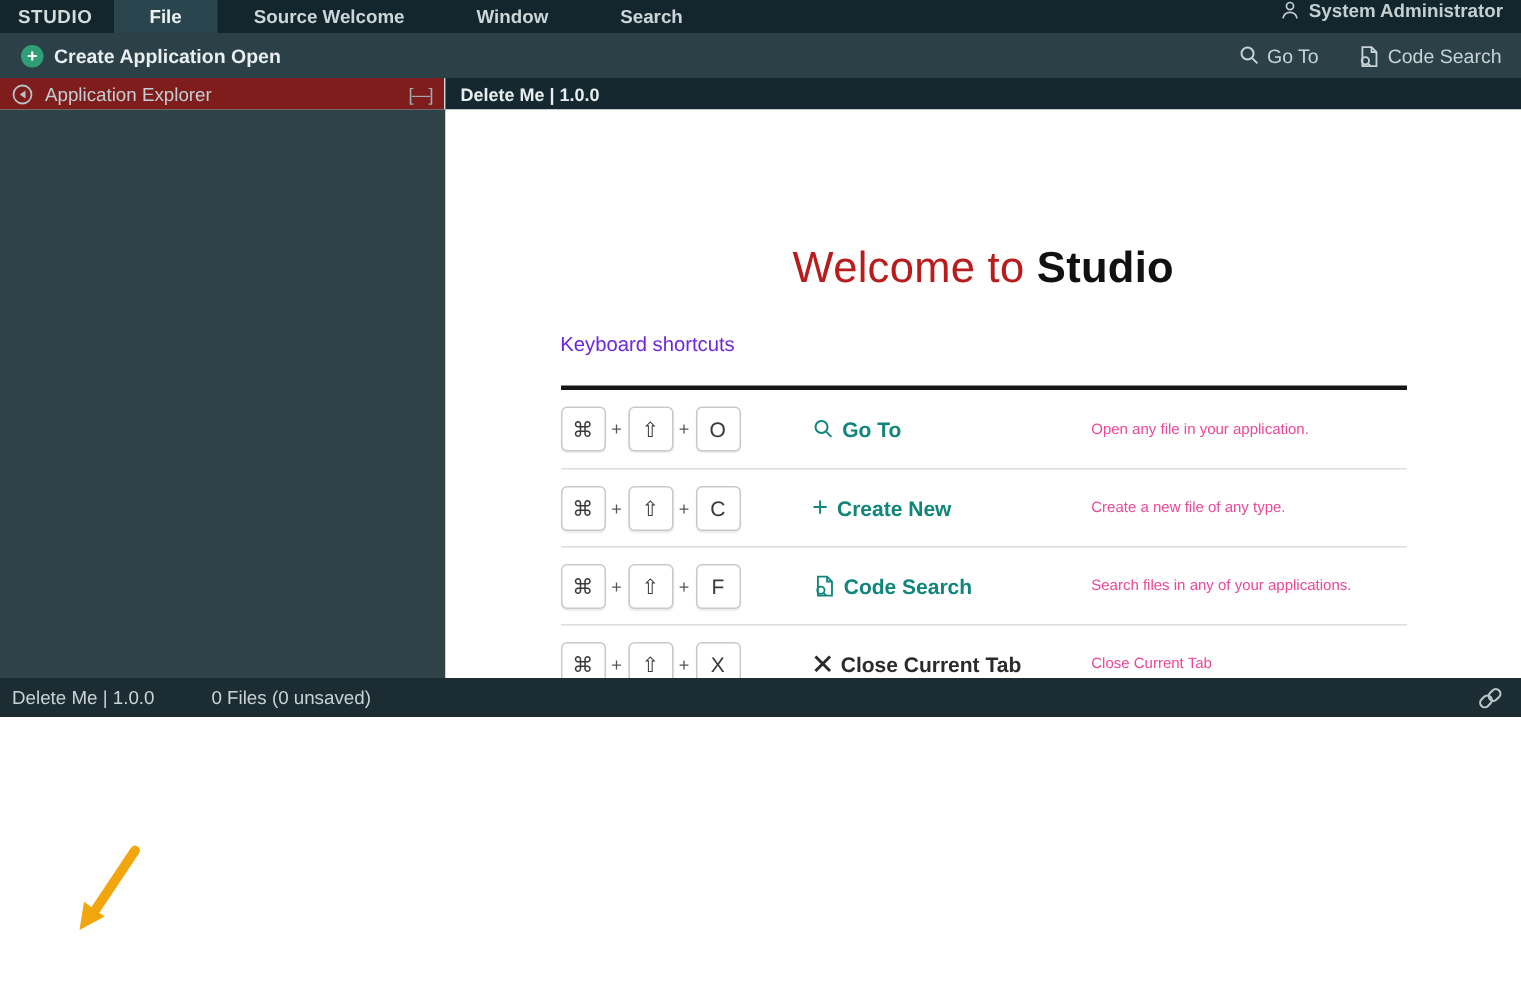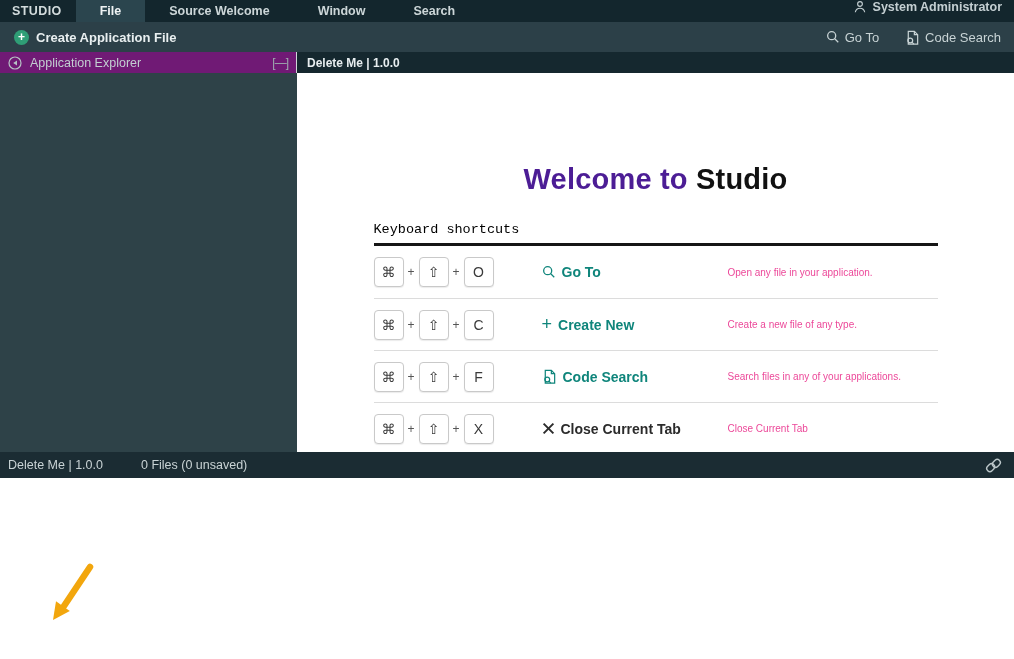--- a/index.html
+++ b/index.html
@@ -32,42 +32,42 @@
   .plus-circle {
     width:15px; height:15px; border-radius:50%; background:#2f9e76; color:#fff;
     display:flex; align-items:center; justify-content:center; font-size:12px; font-weight:700; line-height:1;
   }
   .tb-right { color:#c8d3d5; font-weight:400; gap:5px; }
   .tb-right svg { stroke:#c8d3d5; }
 
   
   .subheader { height:21px; display:flex; flex-shrink:0; }
   .panel-header {
-    width:297px; background:#701a75; color:#c2ced1; font-size:12.5px;
+    width:297px; background:#7f1d1d; color:#c2ced1; font-size:12.5px;
     display:flex; align-items:center; gap:8px; padding:0 8px; flex-shrink:0;
     border-right:1px solid #cfd6d8;
     justify-content:space-between;
   }
   .panel-header .ph-title { flex:1; }
   .panel-header .collapse { color:#9fadb0; font-size:12px; letter-spacing:-1px; cursor:default; }
   .panel-header svg { stroke:#b6c2c5; fill:#b6c2c5; }
   .tab-strip { flex:1; background:#15282f; display:flex; align-items:center; }
   .tab { color:#e8eef0; font-size:12px; font-weight:700; padding:0 10px; height:100%; display:flex; align-items:center; cursor:default; }
 
   
   .body-row { flex:1; display:flex; min-height:0; }
   .explorer-panel { width:297px; background:#2e4248; flex-shrink:0; }
   .main-area { flex:1; background:#ffffff; position:relative; }
 
   .welcome-title { text-align:center; margin-top:90px; font-size:29px; letter-spacing:.2px; }
-  .welcome-title .light { color:#4c1d95; font-weight:700; }
+  .welcome-title .light { color:#b91c1c; font-weight:400; }
   .welcome-title .strong { color:#111; font-weight:700; }
 
   .shortcut-wrap { width:564px; margin:26px auto 0 auto; }
-  .section-label { font-size:13.5px; color:#000000; margin-bottom:6px;font-family:Liberation Mono, monospace; }
+  .section-label { font-size:13.5px; color:#6d28d9; margin-bottom:20px; }
 
   .shortcut-table { border-top:3px solid #161616; border-bottom:3px solid #161616; }
   .srow { display:flex; align-items:center; height:52px; border-top:1px solid #dcdcdc; }
   .srow:first-child { border-top:none; }
   .keys { width:168px; display:flex; align-items:center; gap:4px; flex-shrink:0; }
   kbd {
     width:30px; height:30px; background:#fff; border:1px solid #c9c9c9; border-radius:4px;
     display:flex; align-items:center; justify-content:center;
     font-family:"Liberation Sans", sans-serif; font-size:14px; color:#3a3a3a;
     box-shadow:0 1px 1px rgba(0,0,0,.08);
@@ -117,21 +117,21 @@
           <path d="M2.6 14 C3.3 10.8 5.2 9.4 8 9.4 C10.8 9.4 12.7 10.8 13.4 14"></path>
         </svg>
       </span>
       <span>System Administrator</span>
     </div>
   </header>
 
   <div class="toolbar">
     <button class="tb-btn create">
       <span class="plus-circle">+</span>
-      <span>Create Application File</span>
+      <span>Create Application Open</span>
     </button>
     <div class="spacer"></div>
     <button class="tb-btn tb-right">
       <span>
         <svg width="14" height="14" viewBox="0 0 16 16" fill="none" stroke-width="1.5">
           <circle cx="6.5" cy="6.5" r="4.6"></circle>
           <line x1="10" y1="10" x2="14" y2="14"></line>
         </svg>
       </span>
       <span>Go To</span>

